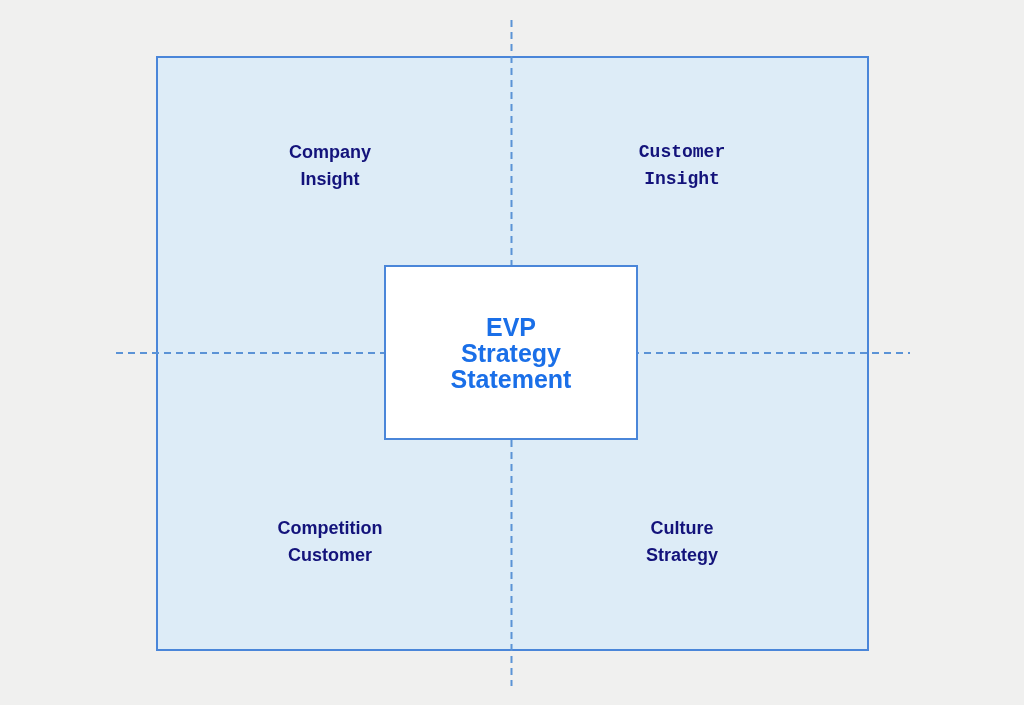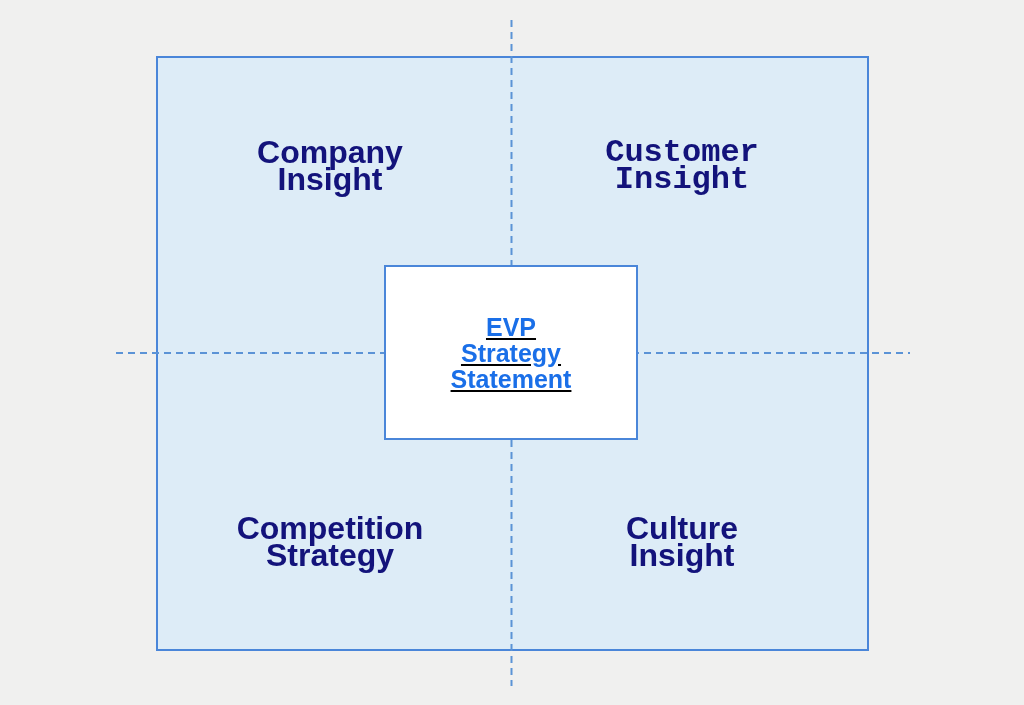--- a/index.html
+++ b/index.html
@@ -37,42 +37,41 @@
     stroke: #5b93d6;
     stroke-width: 2;
     stroke-dasharray: 7 5;
     fill: none;
   }
   .quadrant-label {
     position: absolute;
     transform: translate(-50%, -50%);
     color: #13137b;
     font-weight: bold;
-    font-size: 32px;
+    font-size: 18px;
     line-height: 27px;
     text-align: center;
     white-space: pre-line;
   }
   .label-company     { left: 330px; top: 166px; }
   .label-customer    { left: 682px; top: 166px; font-family: Liberation Mono, monospace; }
   .label-competition { left: 330px; top: 542px; }
   .label-culture     { left: 682px; top: 542px; }
   .center-box {
     position: absolute;
     left: 384px;
     top: 265px;
     width: 254px;
     height: 175px;
     box-sizing: border-box;
     background: #ffffff;
     border: 2px solid #4a86d9;
     display: flex;
     align-items: center;
     justify-content: center;
-    text-decoration: underline;
   }
   .center-label {
     color: #1a6fe8;
     font-weight: bold;
     font-size: 25px;
     line-height: 26px;
     text-align: center;
     white-space: pre-line;
   }
 </style>
@@ -88,24 +87,24 @@
     <line class="dashed-line" x1="116" y1="353" x2="910" y2="353"></line>
   </svg>
 
   <div class="quadrant-label label-company">Company
 Insight</div>
 
   <div class="quadrant-label label-customer">Customer
 Insight</div>
 
   <div class="quadrant-label label-competition">Competition
-Strategy</div>
+Customer</div>
 
   <div class="quadrant-label label-culture">Culture
-Insight</div>
+Strategy</div>
 
   <div class="center-box">
     <div class="center-label">EVP
 Strategy
 Statement</div>
   </div>
 
 </div>
 
 </body></html>

